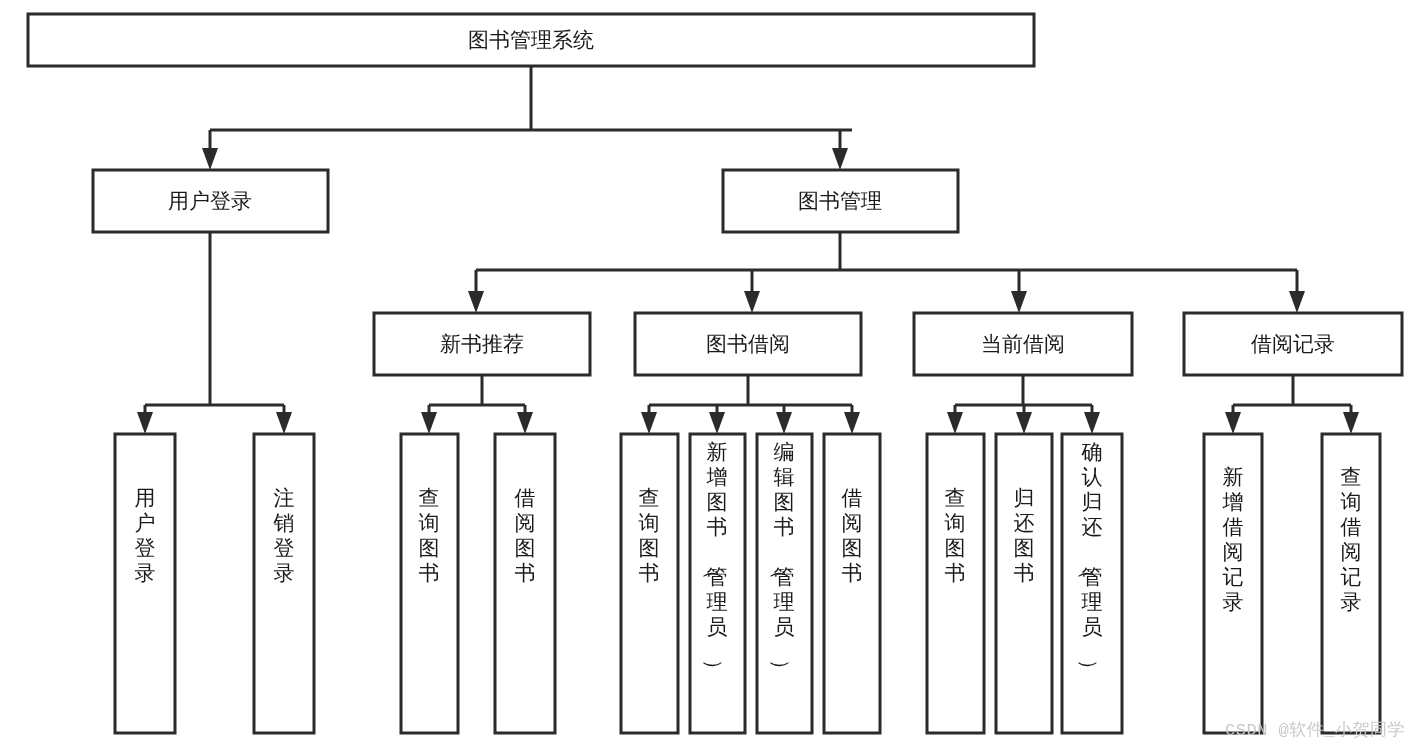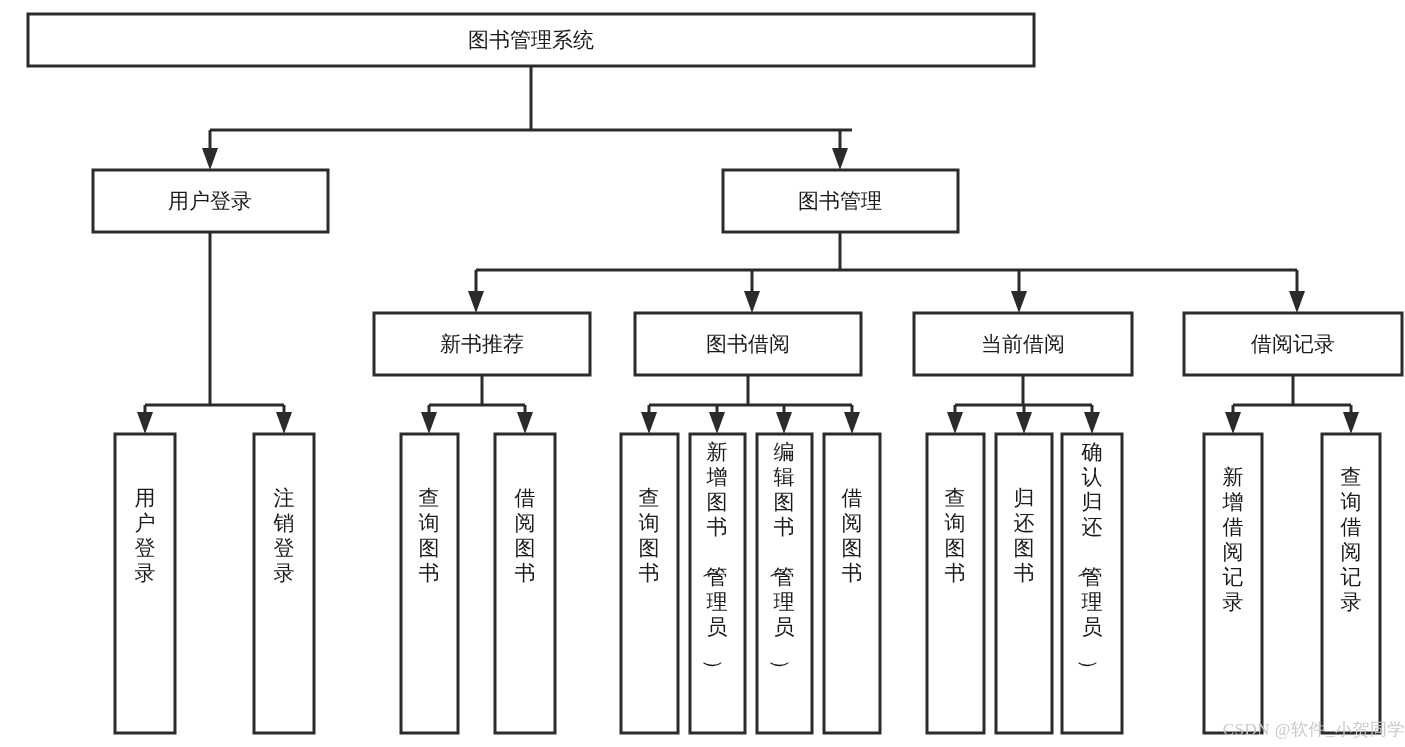--- a/index.html
+++ b/index.html
@@ -53,21 +53,21 @@
   .node-label-v {
     font-family: "DejaVu Sans", "Liberation Sans", sans-serif;
     font-size: 21px;
     fill: #1a1a1a;
     text-anchor: middle;
   }
   .watermark {
     position: absolute;
     right: 12px;
     bottom: 6px;
-    font-family: Liberation Serif, serif;
+    font-family: Liberation Mono, monospace;
     font-size: 17px;
     color: #c9c9c9;
     letter-spacing: 0.5px;
     white-space: nowrap;
     user-select: none;
   }
 </style>
 </head>
 <body>
 

